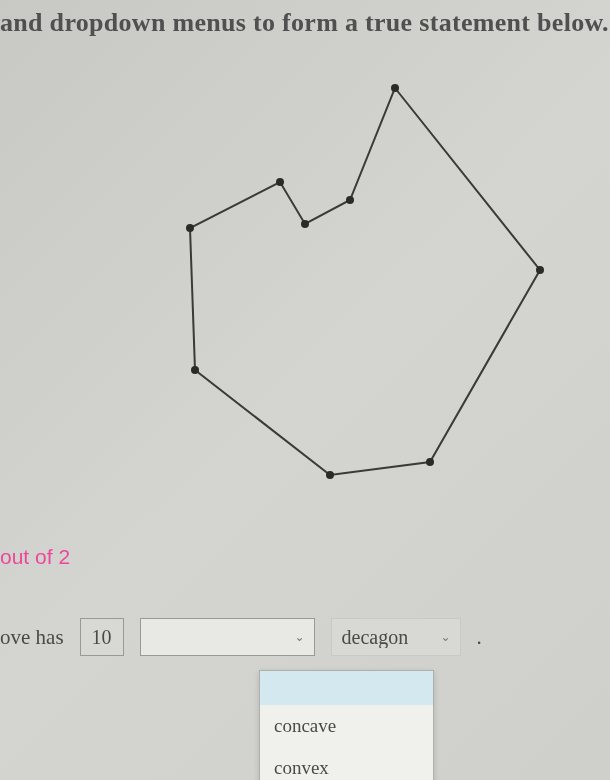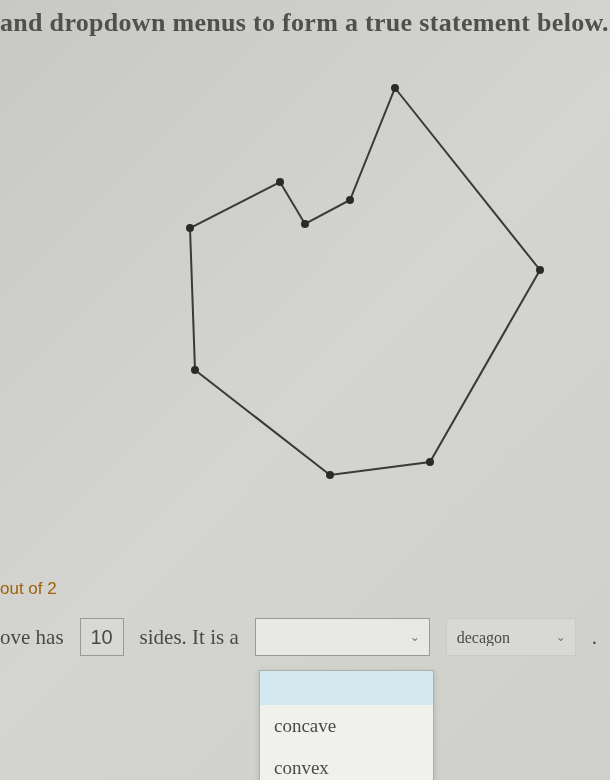--- a/index.html
+++ b/index.html
@@ -29,24 +29,24 @@
       left: 150px;
       width: 420px;
       height: 430px;
     }
     .polygon-area svg {
       width: 100%;
       height: 100%;
     }
     .attempt-text {
       position: absolute;
-      top: 579px;
+      top: 545px;
       left: 0;
-      font-size: 17px;
-      color: #a16207;
+      font-size: 21px;
+      color: #ec4899;
       font-family: Arial, sans-serif;
     }
     .answer-row {
       position: absolute;
       top: 618px;
       left: 0;
       display: flex;
       align-items: center;
       gap: 16px;
       font-size: 21px;
@@ -55,21 +55,21 @@
     .text-part {
       font-family: Georgia, serif;
     }
     .input-box {
       width: 44px;
       height: 38px;
       border: 1px solid #9a9a95;
       background: #d8d9d4;
       text-align: center;
       font-size: 20px;
-      font-family: Liberation Sans, sans-serif;
+      font-family: Liberation Serif, serif;
       color: #4a4a48;
     }
     .dropdown-wrap {
       position: relative;
     }
     .dropdown {
       width: 175px;
       height: 38px;
       border: 1px solid #9a9a95;
       background: #e8e9e4;
@@ -88,21 +88,21 @@
       pointer-events: none;
       font-size: 12px;
       color: #7a7a76;
     }
     .dropdown2 {
       width: 130px;
       height: 38px;
       border: 1px solid #cacac5;
       background: #d8d9d4;
       padding: 0 24px 0 10px;
-      font-size: 16px;
+      font-size: 20px;
       font-family: Georgia, serif;
       appearance: none;
       cursor: pointer;
       color: #4a4a48;
     }
     .period {
       font-size: 21px;
     }
     .dropdown-list {
       position: absolute;
@@ -143,21 +143,20 @@
     <circle cx="155" cy="154" r="4" fill="#2a2a28"></circle>
     <circle cx="200" cy="130" r="4" fill="#2a2a28"></circle>
   </svg>
 </div>
 
 <div class="attempt-text">out of 2</div>
 
 <div class="answer-row">
   <span class="text-part">ove has</span>
   <input type="text" class="input-box" value="10" style="">
-  <span class="text-part">sides. It is a</span>
   <div class="dropdown-wrap">
     <select class="dropdown">
       <option></option>
     </select>
     <span class="dropdown-caret">⌄</span>
   </div>
   <div class="dropdown-wrap">
     <select class="dropdown2">
       <option>decagon</option>
     </select>

